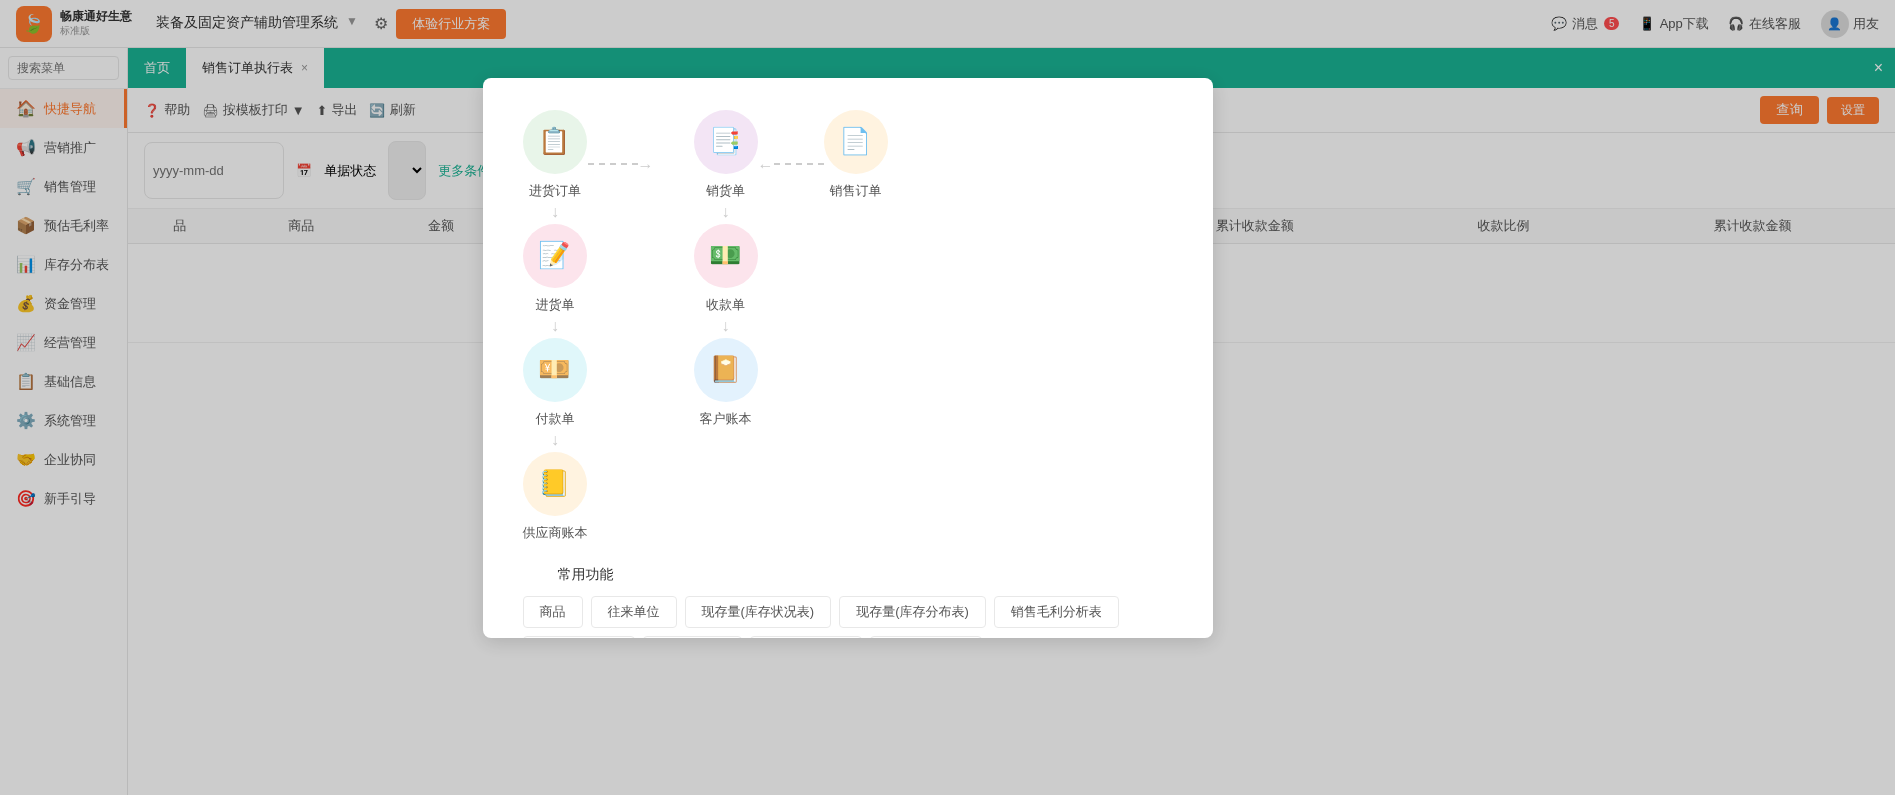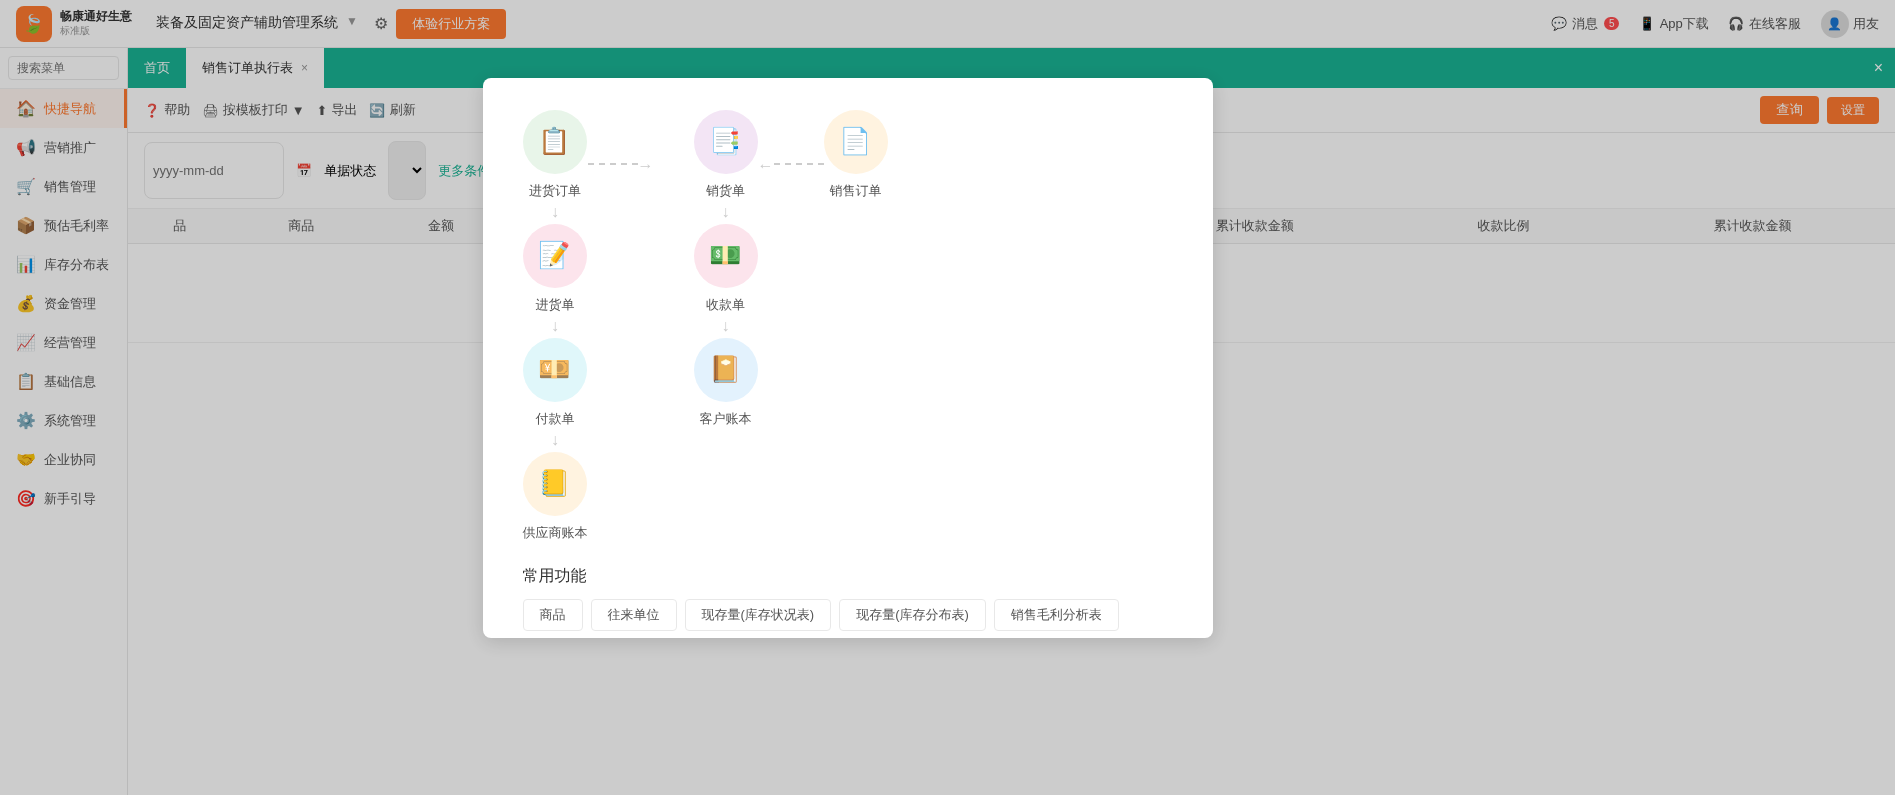--- a/index.html
+++ b/index.html
@@ -77,21 +77,21 @@
     .circle-green { background: #e8f5e9; }
     .circle-red-light { background: #fce4ec; }
     .circle-purple { background: #f3e5f5; }
     .circle-orange { background: #fff3e0; }
     .circle-teal { background: #e0f7fa; }
     .circle-pink { background: #fce4ec; }
     .circle-orange2 { background: #fff3e0; }
     .circle-blue { background: #e3f2fd; }
 
     
-    .common-title { font-size: 16px; color: #333; font-weight: 500; margin-bottom: 12px; }
+    .common-title { font-size: 14px; color: #333; font-weight: 500; margin-bottom: 12px; margin-left: 35px; }
     .btn-grid { display: flex; flex-wrap: wrap; gap: 8px; }
     .func-btn { border: 1px solid #e8e8e8; background: #fff; border-radius: 4px; padding: 6px 16px; font-size: 13px; color: #555; cursor: pointer; }
   </style>
 </head>
 <body>
 
 <div class="app-container">
   <div class="top-bar">
     <div class="logo-area">
       <div class="logo-icon">🍃</div>

